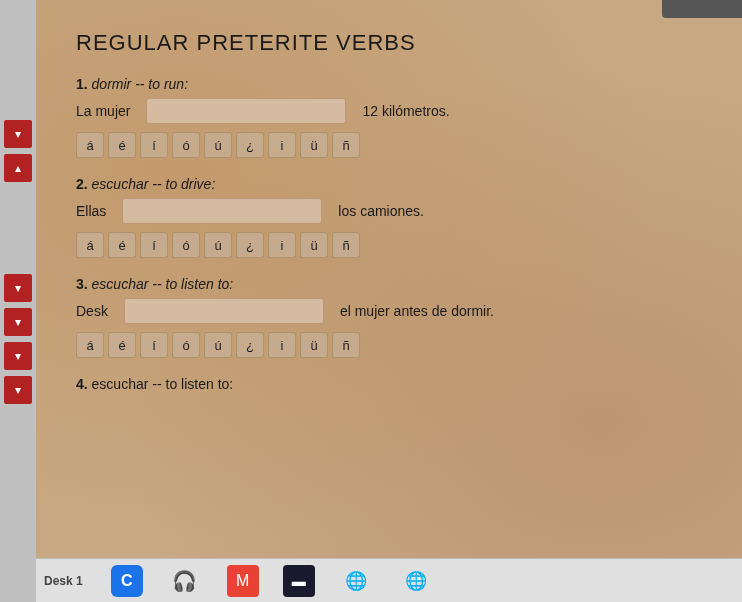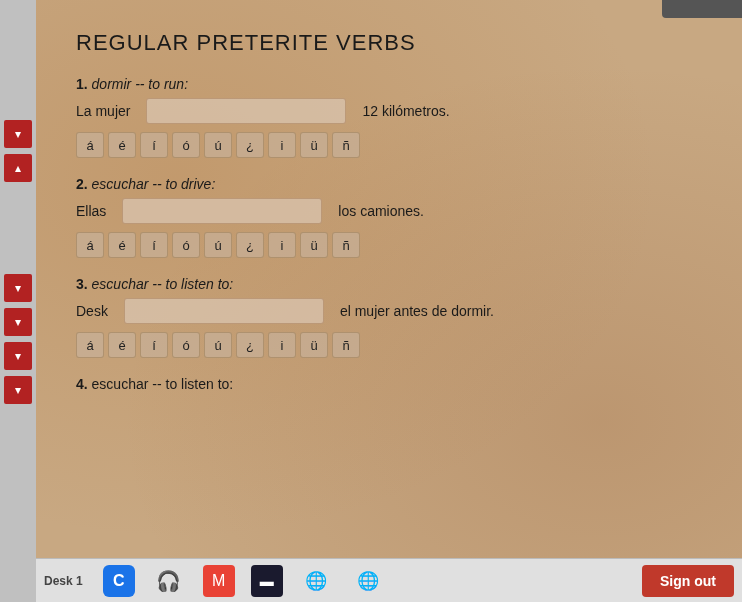--- a/index.html
+++ b/index.html
@@ -119,21 +119,21 @@
     .taskbar {
       position: absolute;
       bottom: 0;
       left: 0;
       right: 0;
       height: 44px;
       background: #e0e0e0;
       display: flex;
       align-items: center;
       padding: 0 8px;
-      gap: 16px;
+      gap: 24px;
       border-top: 1px solid #bbb;
     }
 
     .taskbar-app {
       width: 36px;
       height: 36px;
       border-radius: 6px;
       display: flex;
       align-items: center;
       justify-content: center;
@@ -295,16 +295,15 @@
   </div>
 
   <div class="taskbar">
     <span class="taskbar-desk">Desk 1</span>
     <div class="taskbar-c">C</div>
     <button class="taskbar-app" style="font-size:20px;">🎧</button>
     <button class="taskbar-app" style="background:#e94235; border-radius:4px; font-size:16px; color:white; width:32px; height:32px;">M</button>
     <button class="taskbar-app" style="background:#1a1a2e; border-radius:4px; width:32px; height:32px; font-size:14px; color:white;">▬</button>
     <button class="taskbar-app">🌐</button>
     <button class="taskbar-app">🌐</button>
-    <button class="sign-out-btn">Sign out</button>
   </div>
 
 </div>
 
 </body></html>

